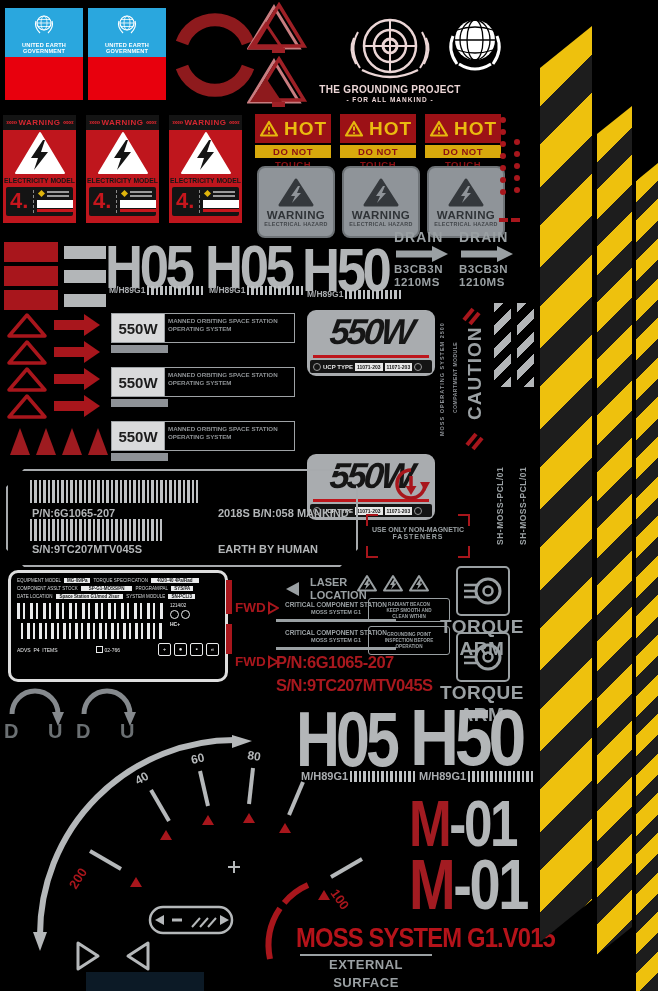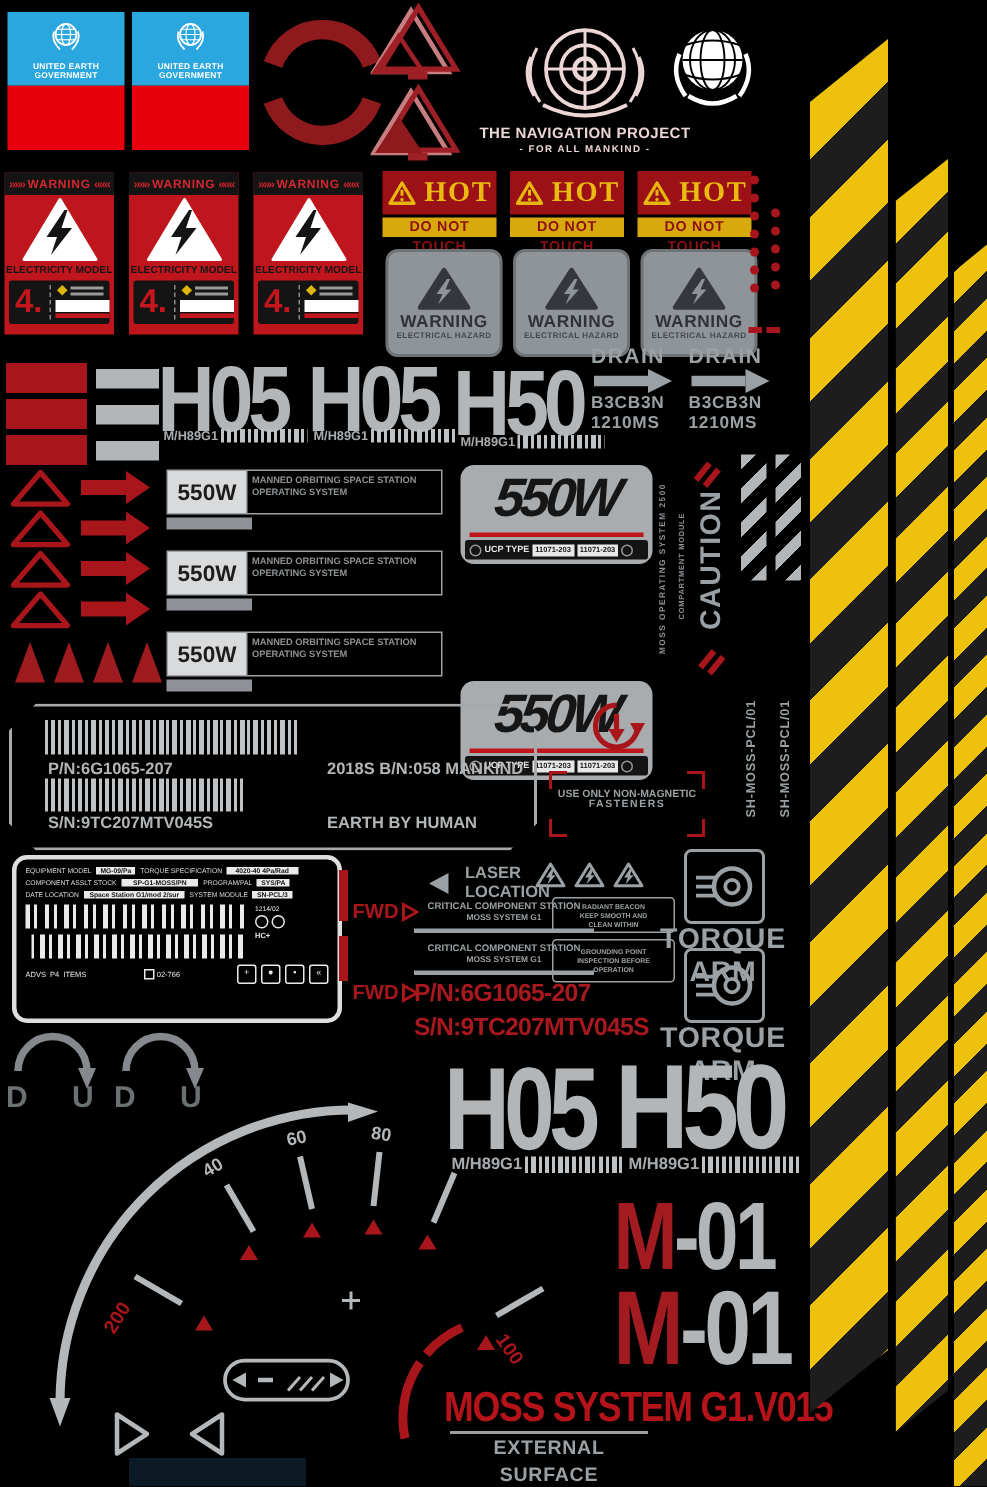--- a/index.html
+++ b/index.html
@@ -27,21 +27,21 @@
   .elec .mdl{font-size:6.8px;font-weight:900;color:#161616;text-align:center;margin-top:1px;}
   .elec .pnl{position:relative;margin:3px 3px 0 3px;height:29px;background:#141414;border-radius:2px;}
   .elec .pnl .d4{position:absolute;left:4px;top:0px;color:#c6161d;font-size:22px;font-weight:900;line-height:27px;}
   .elec .pnl .dash{position:absolute;left:27px;top:3px;height:23px;border-left:1px dashed #8a8a8a;}
   .elec .pnl .dia{position:absolute;left:33px;top:4px;width:5px;height:5px;background:#e0b50c;transform:rotate(45deg);}
   .elec .pnl .ln{position:absolute;left:41px;height:2px;width:22px;background:#9a9a9a;}
   .elec .pnl .bar{position:absolute;left:31px;top:13px;width:36px;height:8px;background:#fff;}
   .elec .pnl .red{position:absolute;left:31px;top:22px;width:36px;height:2.5px;background:#c6161d;}
   .hot{width:76px;height:46px;}
   .hot .tp{height:29px;background:#9c1116;display:flex;align-items:center;justify-content:center;gap:5px;}
-  .hot .tp .t{color:#eaba10;font-size:19px;font-weight:900;letter-spacing:1px;font-family:Liberation Serif, serif;}
+  .hot .tp .t{color:#eaba10;font-size:19px;font-weight:900;letter-spacing:1px;}
   .hot .bt{margin-top:2px;height:13px;background:#d8a90c;color:#8c1014;font-size:9.5px;font-weight:900;text-align:center;line-height:13px;letter-spacing:.5px;}
   .ghz{width:74px;height:68px;background:#8f9499;border:2px solid #6e7377;border-radius:8px;display:flex;flex-direction:column;align-items:center;justify-content:center;}
   .ghz .w{font-size:11.5px;font-weight:900;color:#2f3337;letter-spacing:.4px;margin-top:1px;}
   .ghz .e{font-size:5.4px;font-weight:900;color:#43474b;letter-spacing:.3px;}
   .hcode{font-size:62px;font-weight:900;color:#b3b6b8;letter-spacing:-4px;transform:scale(.85,1);transform-origin:left top;line-height:1;}
   .sub{display:flex;align-items:center;gap:2px;}
   .sub .t{font-size:8.5px;font-weight:bold;color:#a9acaf;}
   .sub .bc{width:58px;height:9px;}
   .drain{width:58px;display:flex;flex-direction:column;align-items:flex-start;gap:1px;color:#9aa0a3;}
   .drain .ti{font-size:14px;font-weight:900;letter-spacing:1px;}
@@ -121,21 +121,21 @@
     <circle cx="52" cy="38" r="26" stroke-width="2.5"></circle>
     <circle cx="52" cy="38" r="16" stroke-width="2.5"></circle>
     <circle cx="52" cy="38" r="7" stroke-width="3"></circle>
     <line x1="26" y1="38" x2="78" y2="38" stroke-width="2"></line>
     <line x1="52" y1="12" x2="52" y2="64" stroke-width="2"></line>
     <path d="M20 24 Q10 42 22 60 M16 30 Q10 42 18 56" stroke-width="2"></path>
     <path d="M84 24 Q94 42 82 60 M88 30 Q94 42 86 56" stroke-width="2"></path>
     <path d="M24 62 Q52 76 80 62" stroke-width="2.5"></path>
   </g>
 </svg>
-<div class="a ctr x9" style="left:312px;top:84px;width:156px;font-size:10px;color:#ecd6d6;letter-spacing:.3px;">THE NAVIGATION PROJECT</div>
+<div class="a ctr x9" style="left:312px;top:84px;width:156px;font-size:10px;color:#ecd6d6;letter-spacing:.3px;">THE GROUNDING PROJECT</div>
 <div class="a ctr b" style="left:312px;top:96px;width:156px;font-size:6.5px;color:#ecd6d6;letter-spacing:1px;">- FOR ALL MANKIND -</div>
 
 <svg class="a" style="left:443px;top:12px;" width="64" height="64" viewBox="0 0 64 64">
   <circle cx="32" cy="28" r="20" fill="#fff"></circle>
   <g stroke="#000" fill="none" stroke-width="1.3">
     <ellipse cx="32" cy="28" rx="8" ry="20"></ellipse>
     <ellipse cx="32" cy="28" rx="15" ry="20"></ellipse>
     <line x1="12" y1="28" x2="52" y2="28"></line>
     <path d="M14 18 Q32 12 50 18 M14 38 Q32 44 50 38"></path>
   </g>

